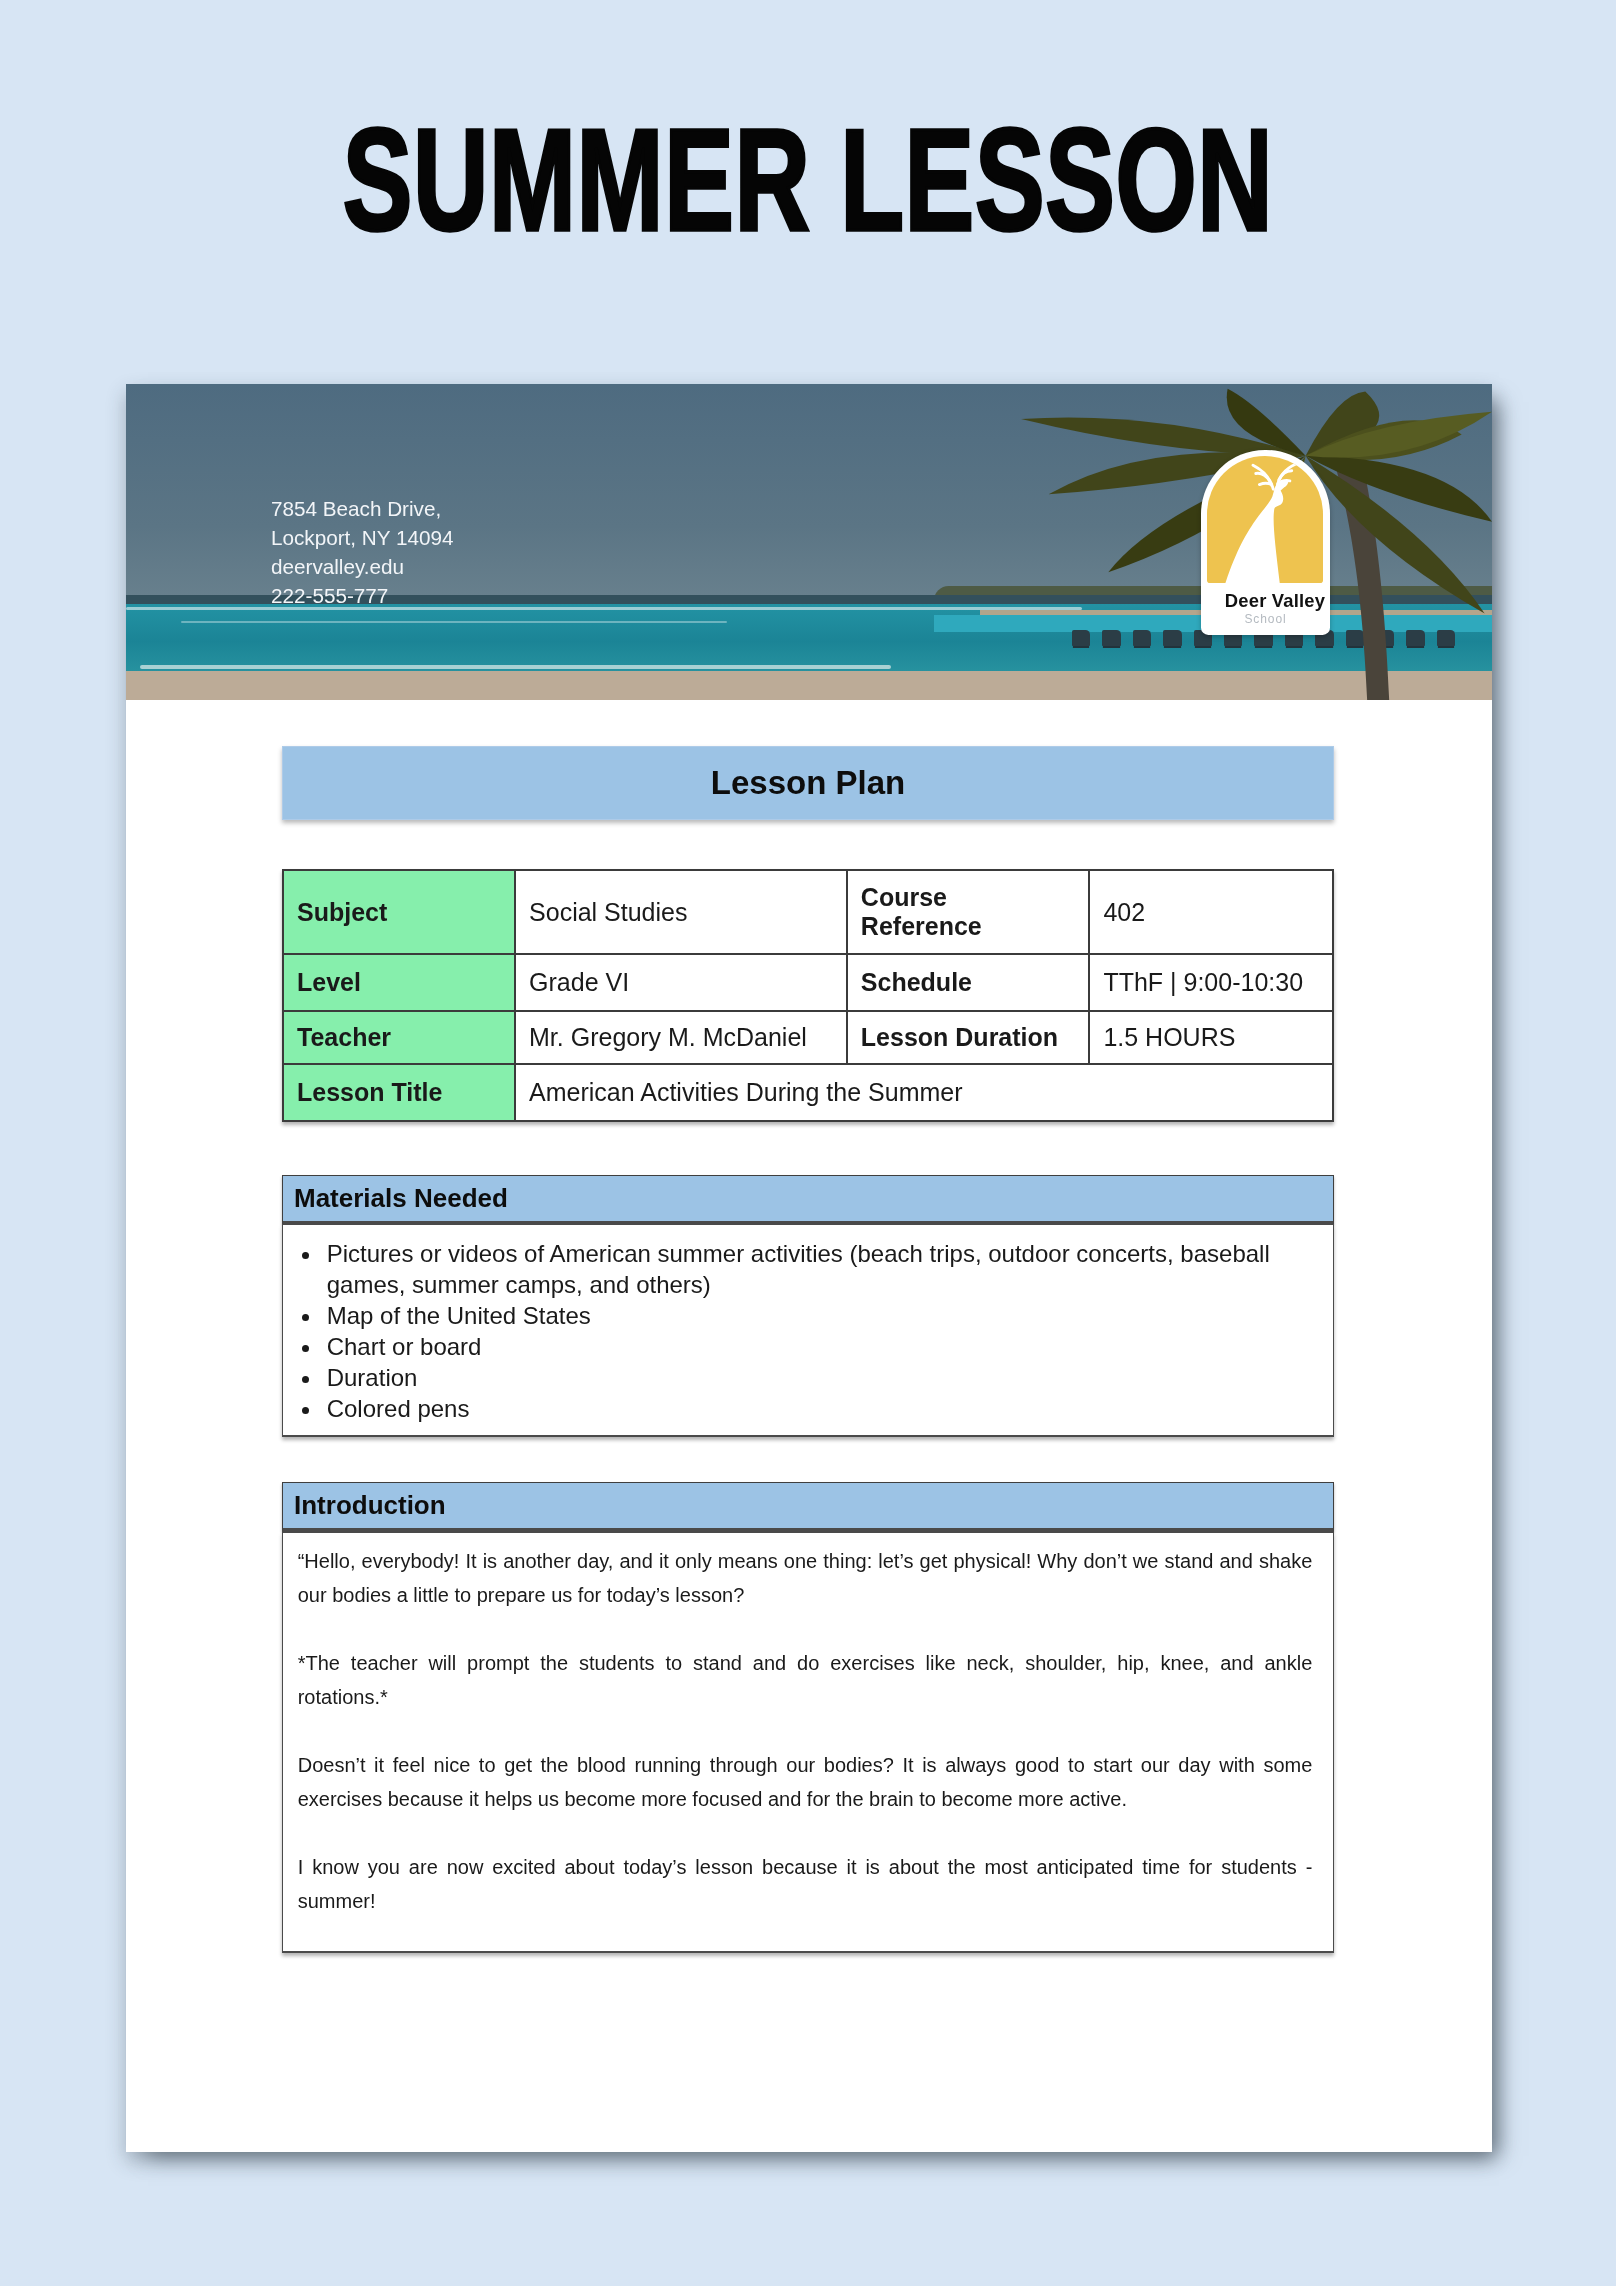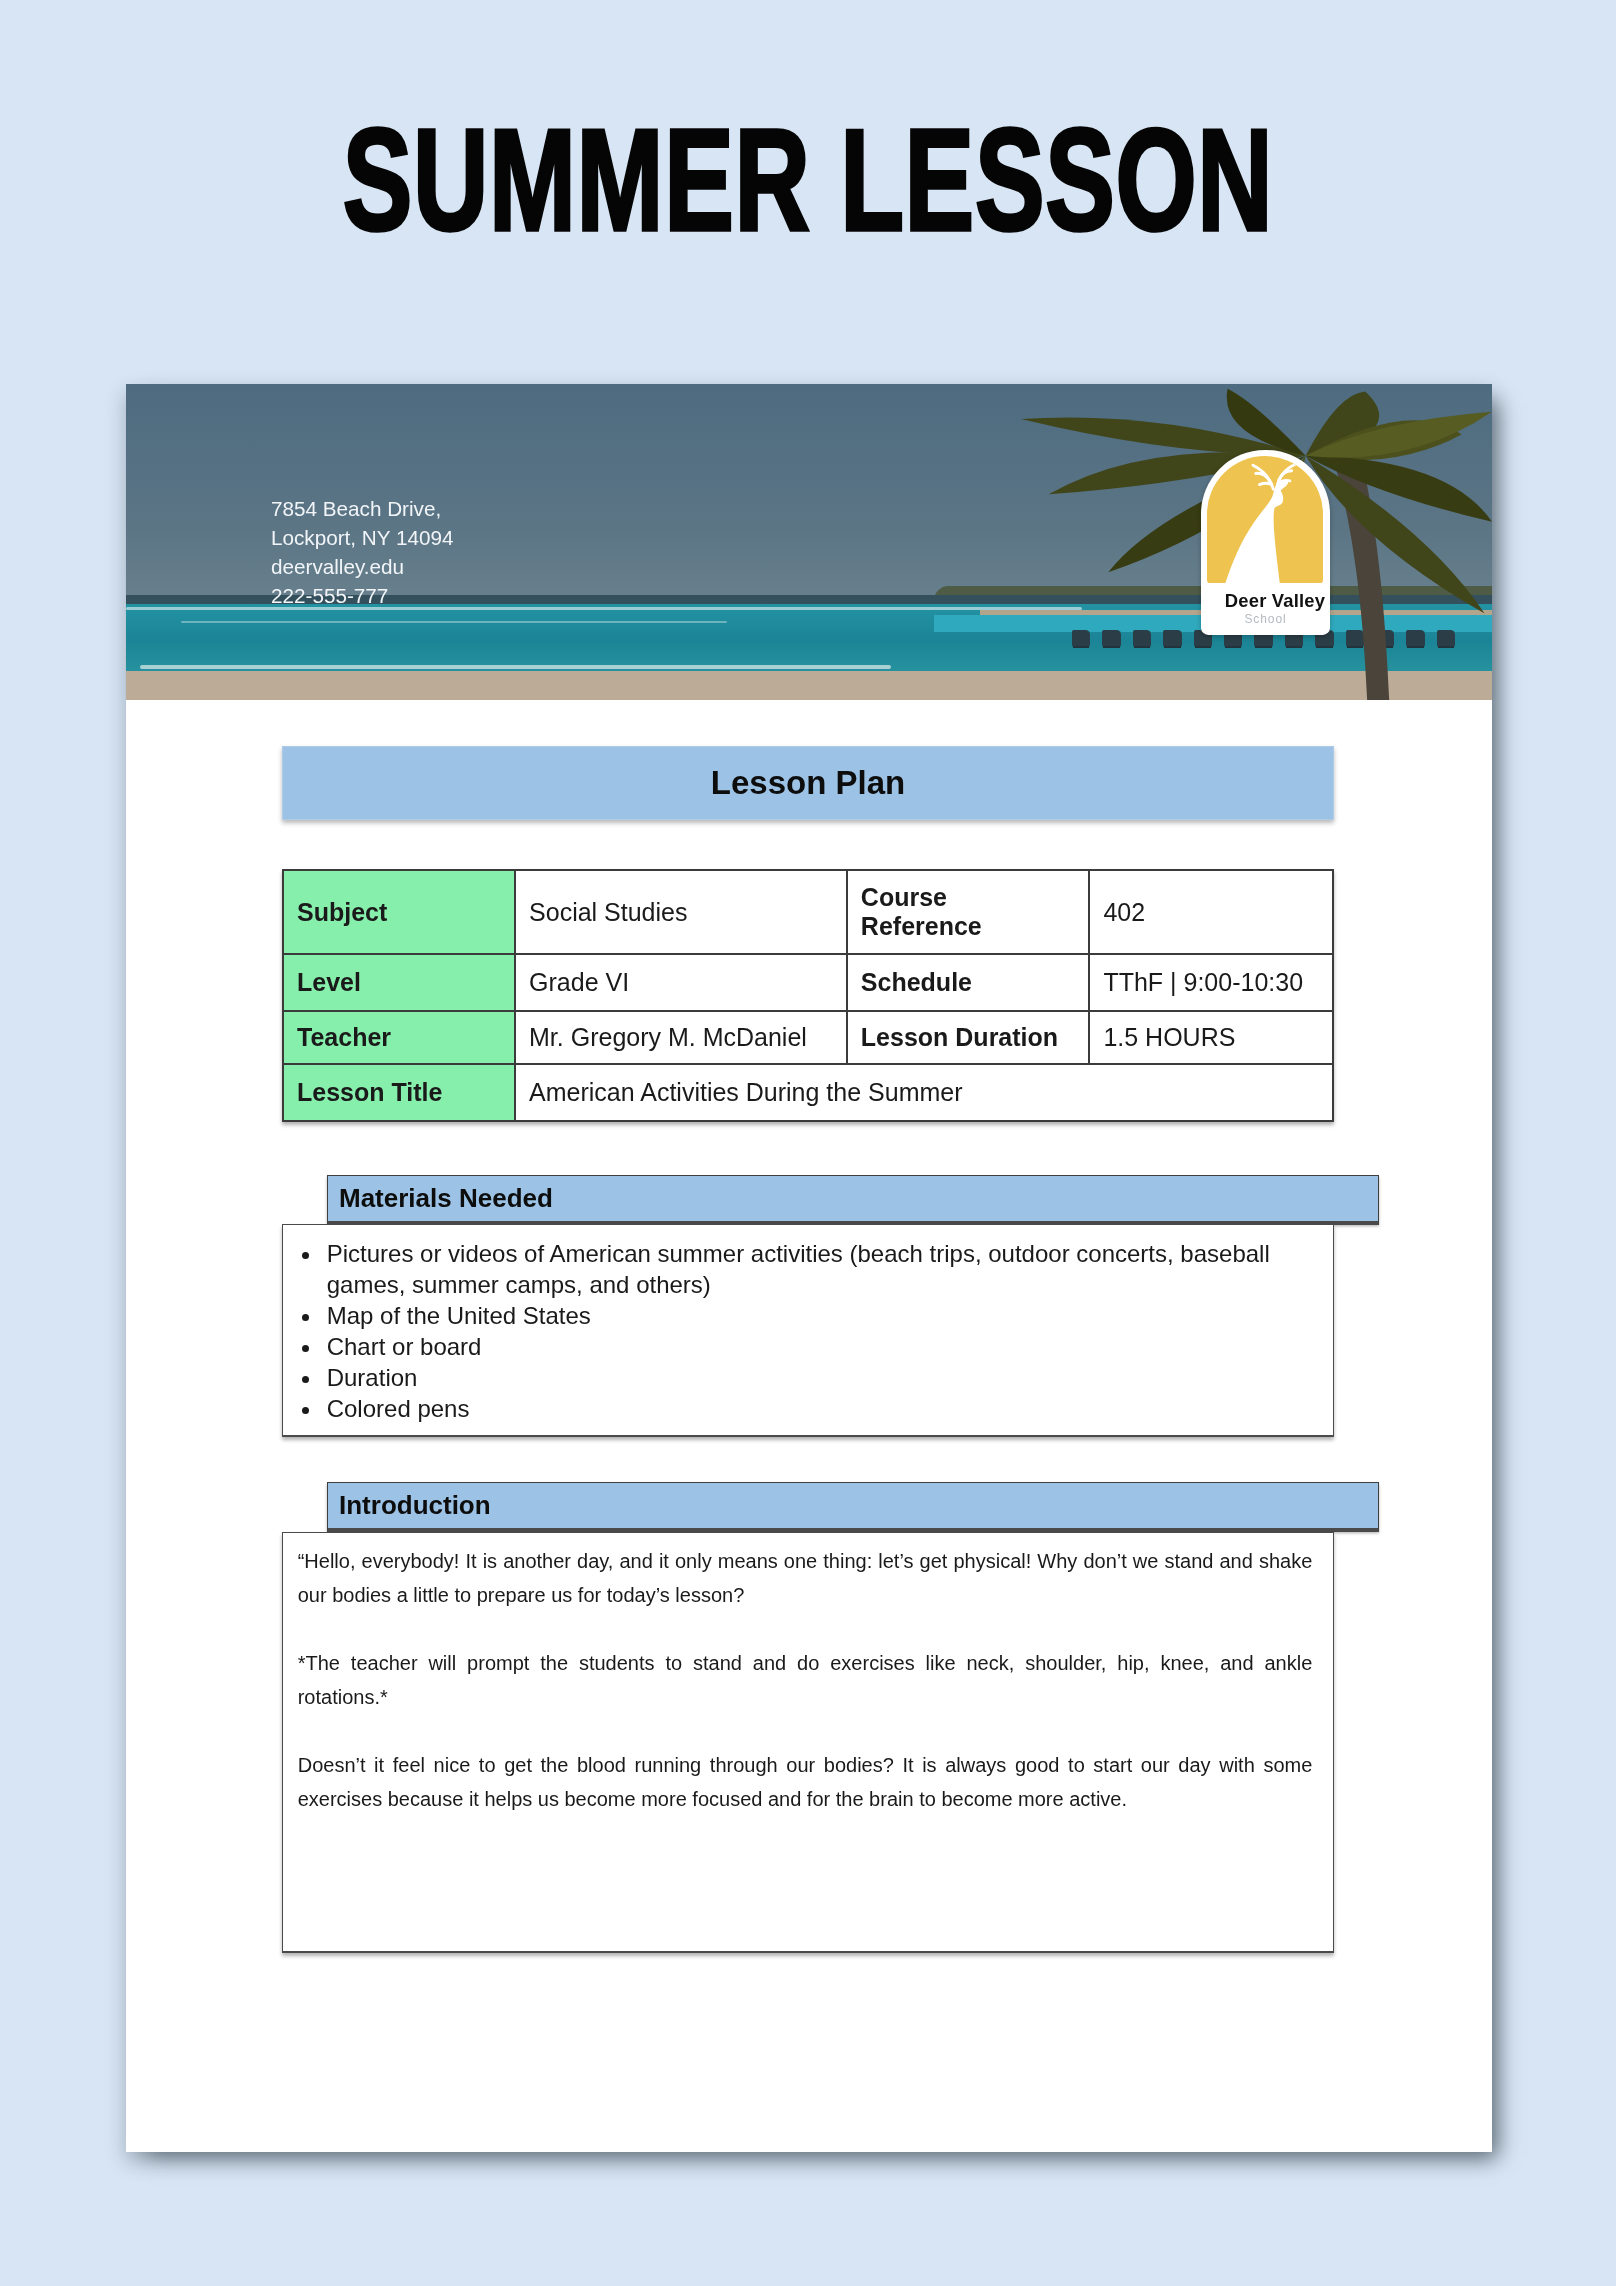--- a/index.html
+++ b/index.html
@@ -75,21 +75,21 @@
     border:2.8px solid #3b3b3b;vertical-align:middle;
     font-size:25px;padding:3.7px 9.2px 3.7px 13px;background:#ffffff;
   }
   table.info td.lab{background:#86efac;font-weight:bold;}
   table.info td.hd{font-weight:bold;padding-right:24px;}
   .sec-head{
     position:absolute;left:156px;width:1052px;height:50px;box-sizing:border-box;
     background:#9cc3e5;border:1.8px solid #3f3f3f;border-bottom:4.6px solid #4a4a4a;
     box-shadow:0 1.8px 2.8px rgba(0,0,0,.3);
     display:flex;align-items:center;
-    font-size:26px;font-weight:bold;color:#0d0d0d;padding-left:11px;margin-left:45px;
+    font-size:26px;font-weight:bold;color:#0d0d0d;padding-left:11px;
   }
   .sec-box{
     position:absolute;left:156px;width:1052px;box-sizing:border-box;
     background:#fff;border:1.8px solid #4a4a4a;border-bottom-width:2.8px;
     box-shadow:0 2.8px 3.7px rgba(0,0,0,.3);
   }
   #materials-head{top:791px;}
   #materials-box{top:840px;height:213px;padding:13px 11px 0 0;}
   #materials-box ul{margin:0;}
   #materials-box li{font-size:24px;line-height:31px;padding-left:3.7px;}
@@ -221,16 +221,17 @@
     </ul>
   </div>
 
   <div class="sec-head" id="intro-head">
     <span>Introduction</span>
   </div>
   <div class="sec-box" id="intro-box">
     <p>“Hello, everybody! It is another day, and it only means one thing: let’s get physical! Why don’t we stand and shake our bodies a little to prepare us for today’s lesson?</p>
     <p>*The teacher will prompt the students to stand and do exercises like neck, shoulder, hip, knee, and ankle rotations.*</p>
     <p>Doesn’t it feel nice to get the blood running through our bodies? It is always good to start our day with some exercises because it helps us become more focused and for the brain to become more active.</p>
+    <p>I know you are now excited about today’s lesson because it is about the most anticipated time for students - summer!</p>
   </div>
 
 </div>
 
 
 </body></html>

